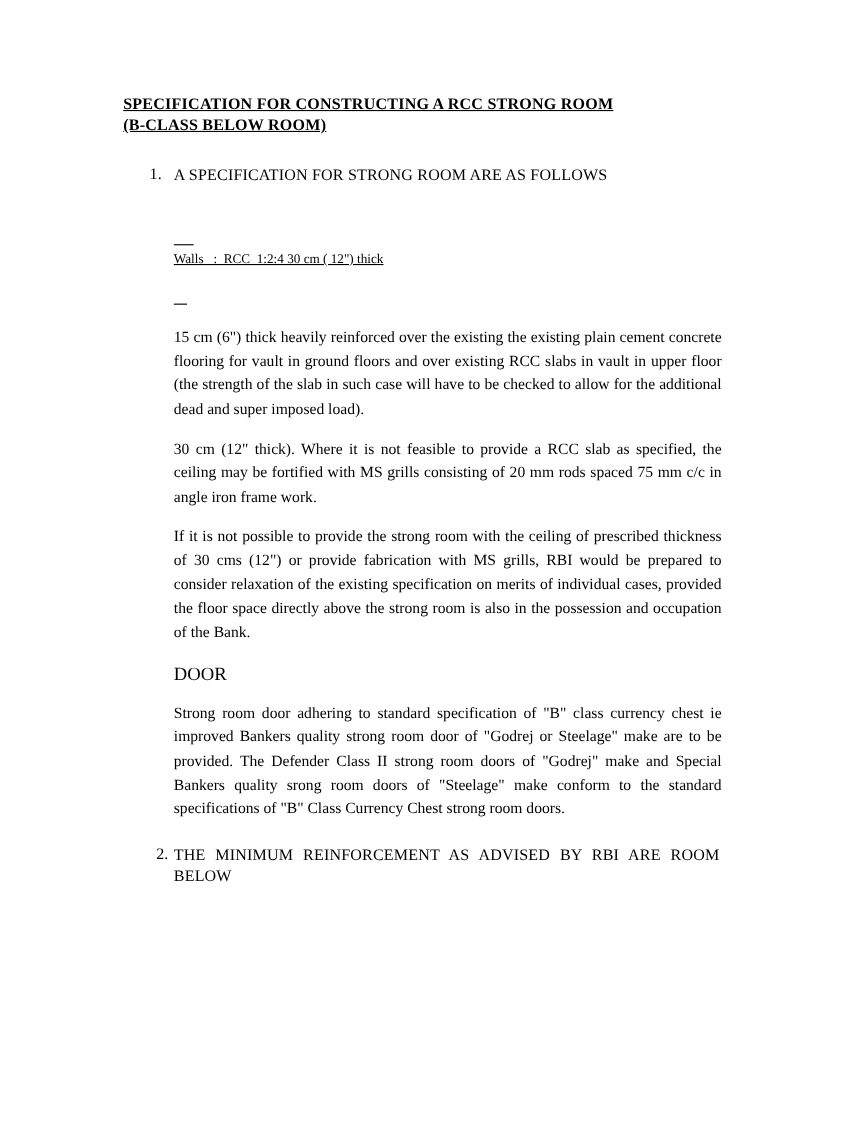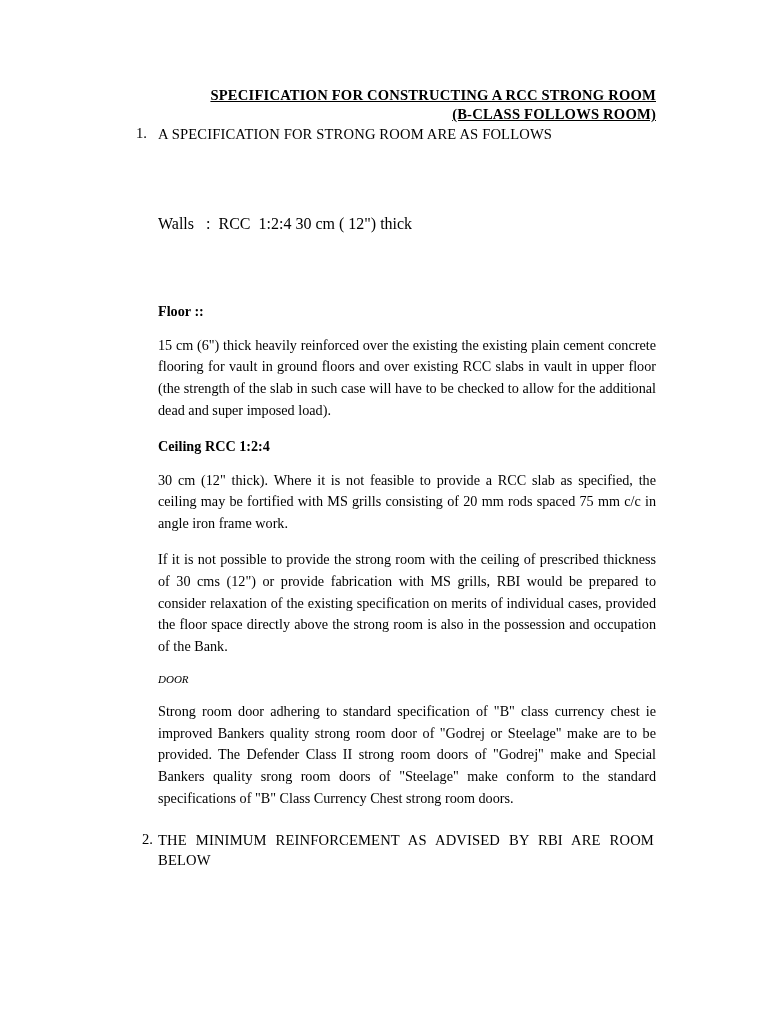--- a/index.html
+++ b/index.html
@@ -18,22 +18,23 @@
   .page {
     position: absolute;
     left: 0;
     top: 0;
     width: 768px;
     height: 1024px;
     box-sizing: border-box;
     padding: 86px 112px 40px 158px;
   }
   .title-block {
-    text-align: right;
+    text-align: left;
     margin-left: -46px;
+    margin-bottom: 26px;
   }
   .title-line {
     font-weight: bold;
     font-size: 14.6px;
     letter-spacing: 0.2px;
     text-decoration: underline;
     line-height: 1.32;
   }
   .numbered {
     position: relative;
@@ -59,30 +60,30 @@
     text-align: justify;
     margin: 0 0 15px 0;
   }
   .sub-head {
     font-size: 14.2px;
     font-weight: bold;
     margin: 0 0 13px 0;
     line-height: 1.45;
   }
   .plain-head {
-    font-size: 11px;
+    font-size: 17px;
     margin: 0 0 13px 0;
     line-height: 1.45;
-    font-style: italic;
   }
   .spec-lines {
-    font-size: 16px;
+    font-size: 12px;
     line-height: 1.5;
     margin: 0 0 17px 0;
     white-space: pre;
+    text-decoration: underline;
   }
   .spec-row {
     display: block;
   }
   .body-indent {
     padding-left: 0px;
   }
   .section2 {
     margin-top: 22px;
   }
@@ -91,38 +92,36 @@
     padding-right: 2px;
   }
 </style>
 </head>
 <body>
 
 <div class="page">
 
   <div class="title-block">
     <div class="title-line">SPECIFICATION FOR CONSTRUCTING A RCC STRONG ROOM</div>
-    <div class="title-line">(B-CLASS FOLLOWS ROOM)</div>
+    <div class="title-line">(B-CLASS BELOW ROOM)</div>
   </div>
 
   <div class="numbered">
     <span class="num">1.</span>
     <div class="head-line">A SPECIFICATION FOR STRONG ROOM ARE AS FOLLOWS</div>
   </div>
 
   <div class="body-indent">
 
     <div class="spec-lines">
       <span class="spec-row">Walls   :  RCC  1:2:4 30 cm ( 12") thick</span>
     </div>
 
-    <div class="sub-head">Floor ::</div>
     <p class="para">15 cm (6") thick heavily reinforced over the existing the existing plain cement concrete flooring for vault in ground floors and over existing RCC slabs in vault in upper floor (the strength of the slab in such case will have to be checked to allow for the additional dead and super imposed load).</p>
 
-    <div class="sub-head">Ceiling RCC 1:2:4</div>
     <p class="para">30 cm (12" thick). Where it is not feasible to provide a RCC slab as specified, the ceiling may be fortified with MS grills consisting of 20 mm rods spaced 75 mm c/c in angle iron frame work.</p>
     <p class="para">If it is not possible to provide the strong room with the ceiling of prescribed thickness of 30 cms (12") or provide fabrication with MS grills, RBI would be prepared to consider relaxation of the existing specification on merits of individual cases, provided the floor space directly above the strong room is also in the possession and occupation of the Bank.</p>
 
     <div class="plain-head">DOOR</div>
     <p class="para">Strong room door adhering to standard specification of "B" class currency chest ie improved Bankers quality strong room door of "Godrej or Steelage" make are to be provided. The Defender Class II strong room doors of "Godrej" make and Special Bankers quality srong room doors of "Steelage" make conform to the standard specifications of "B" Class Currency Chest strong room doors.</p>
 
   </div>
 
   <div class="numbered section2">
     <span class="num indent2">2.</span>

